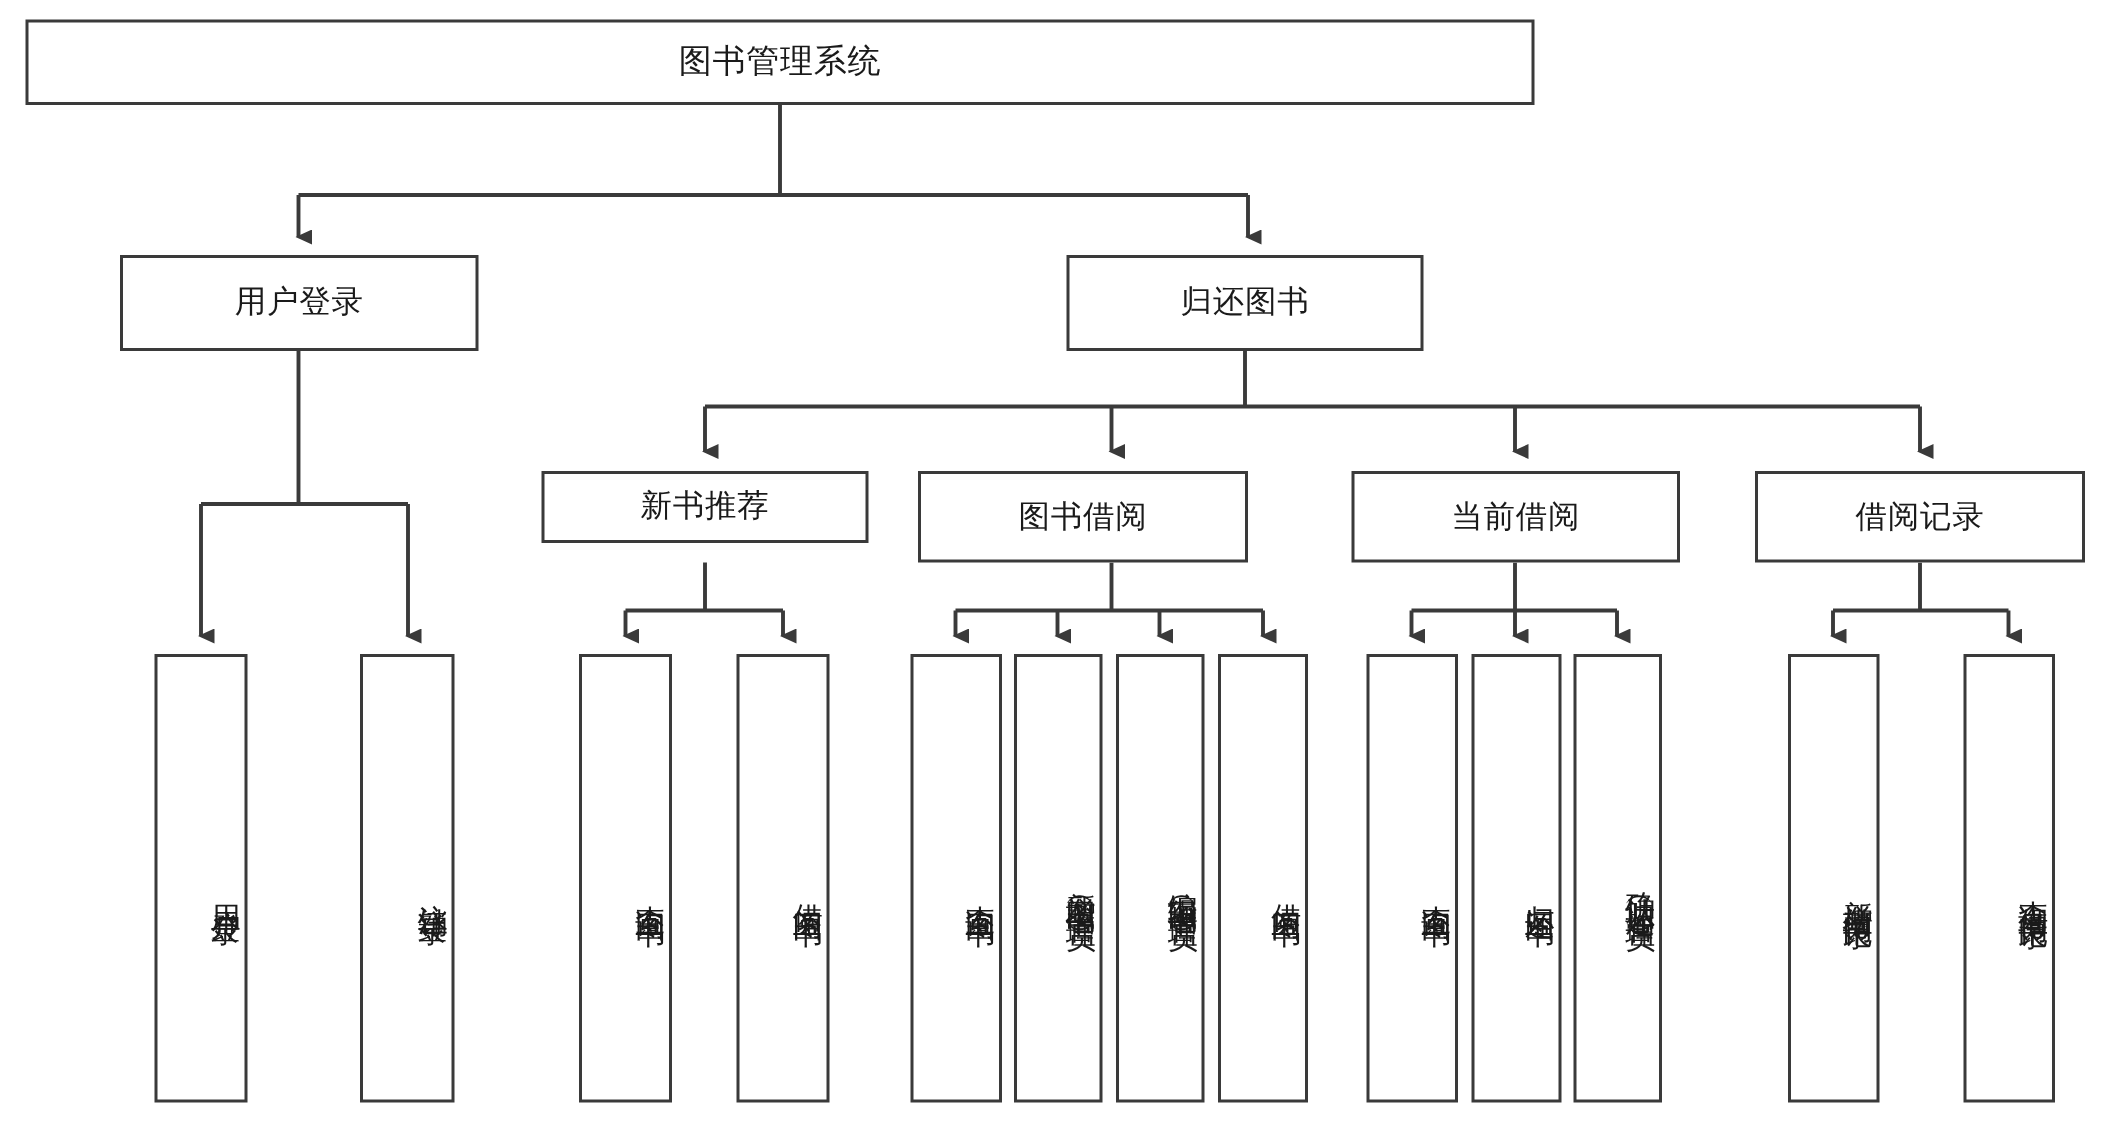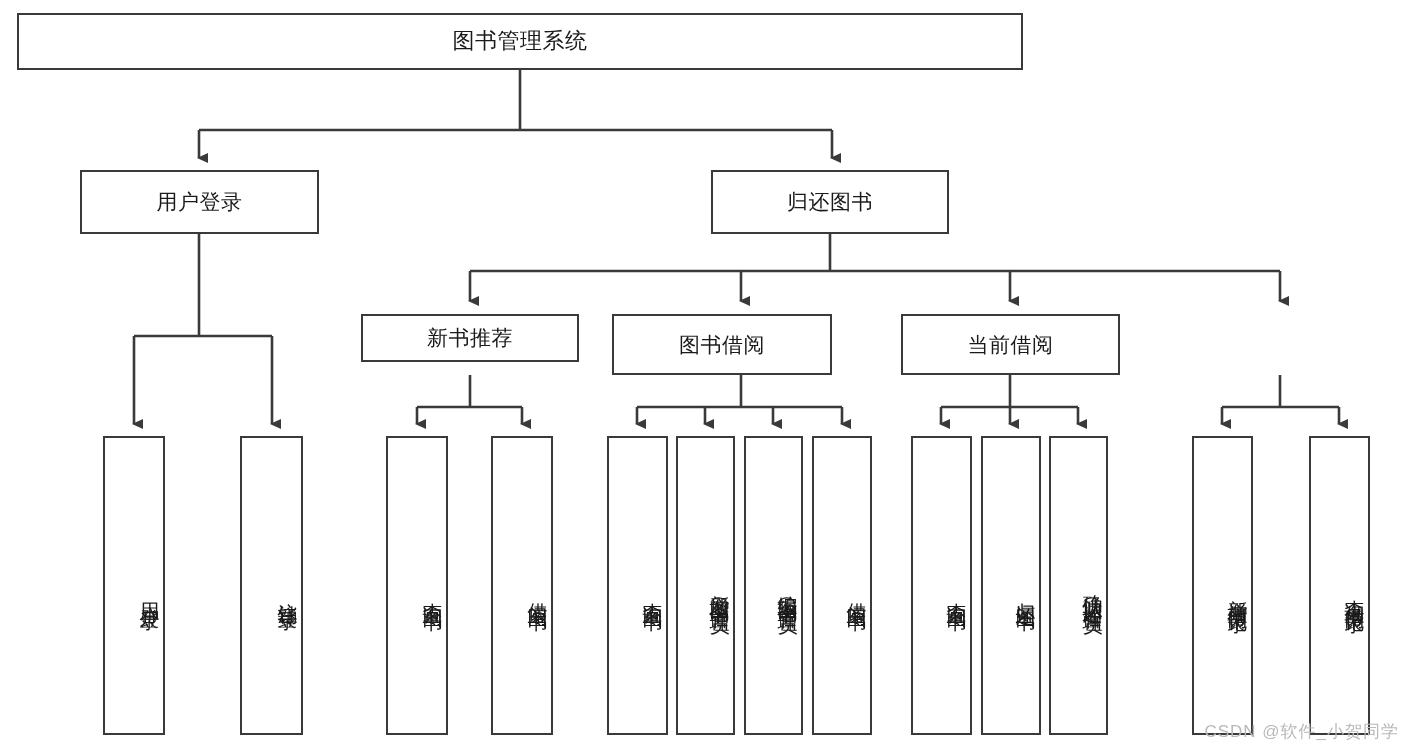--- a/index.html
+++ b/index.html
@@ -132,20 +132,23 @@
 
   <div class="node h" style="left:361px;top:314px;width:218px;height:48px;">
     <span>新书推荐</span>
   </div>
   <div class="node h" style="left:612px;top:314px;width:220px;height:61px;">
     <span>图书借阅</span>
   </div>
   <div class="node h" style="left:901px;top:314px;width:219px;height:61px;">
     <span>当前借阅</span>
   </div>
+  <div class="node h" style="left:1170px;top:314px;width:220px;height:61px;">
+    <span>借阅记录</span>
+  </div>
 
   <div class="node v" style="left:103px;top:436px;width:62px;height:299px;">
     <span class="vtext">用户登录</span>
   </div>
   <div class="node v" style="left:240px;top:436px;width:63px;height:299px;">
     <span class="vtext">注销登录</span>
   </div>
 
   <div class="node v" style="left:386px;top:436px;width:62px;height:299px;">
     <span class="vtext">查询图书</span>
@@ -177,15 +180,14 @@
     <span class="vtext">确认归还（管理员）</span>
   </div>
 
   <div class="node v" style="left:1192px;top:436px;width:61px;height:299px;">
     <span class="vtext">新增借阅记录</span>
   </div>
   <div class="node v" style="left:1309px;top:436px;width:61px;height:299px;">
     <span class="vtext">查询借阅记录</span>
   </div>
 
-  <div class="watermark">CSDN @软件_小贺同学</div>
 
 </div>
 
 </body></html>

